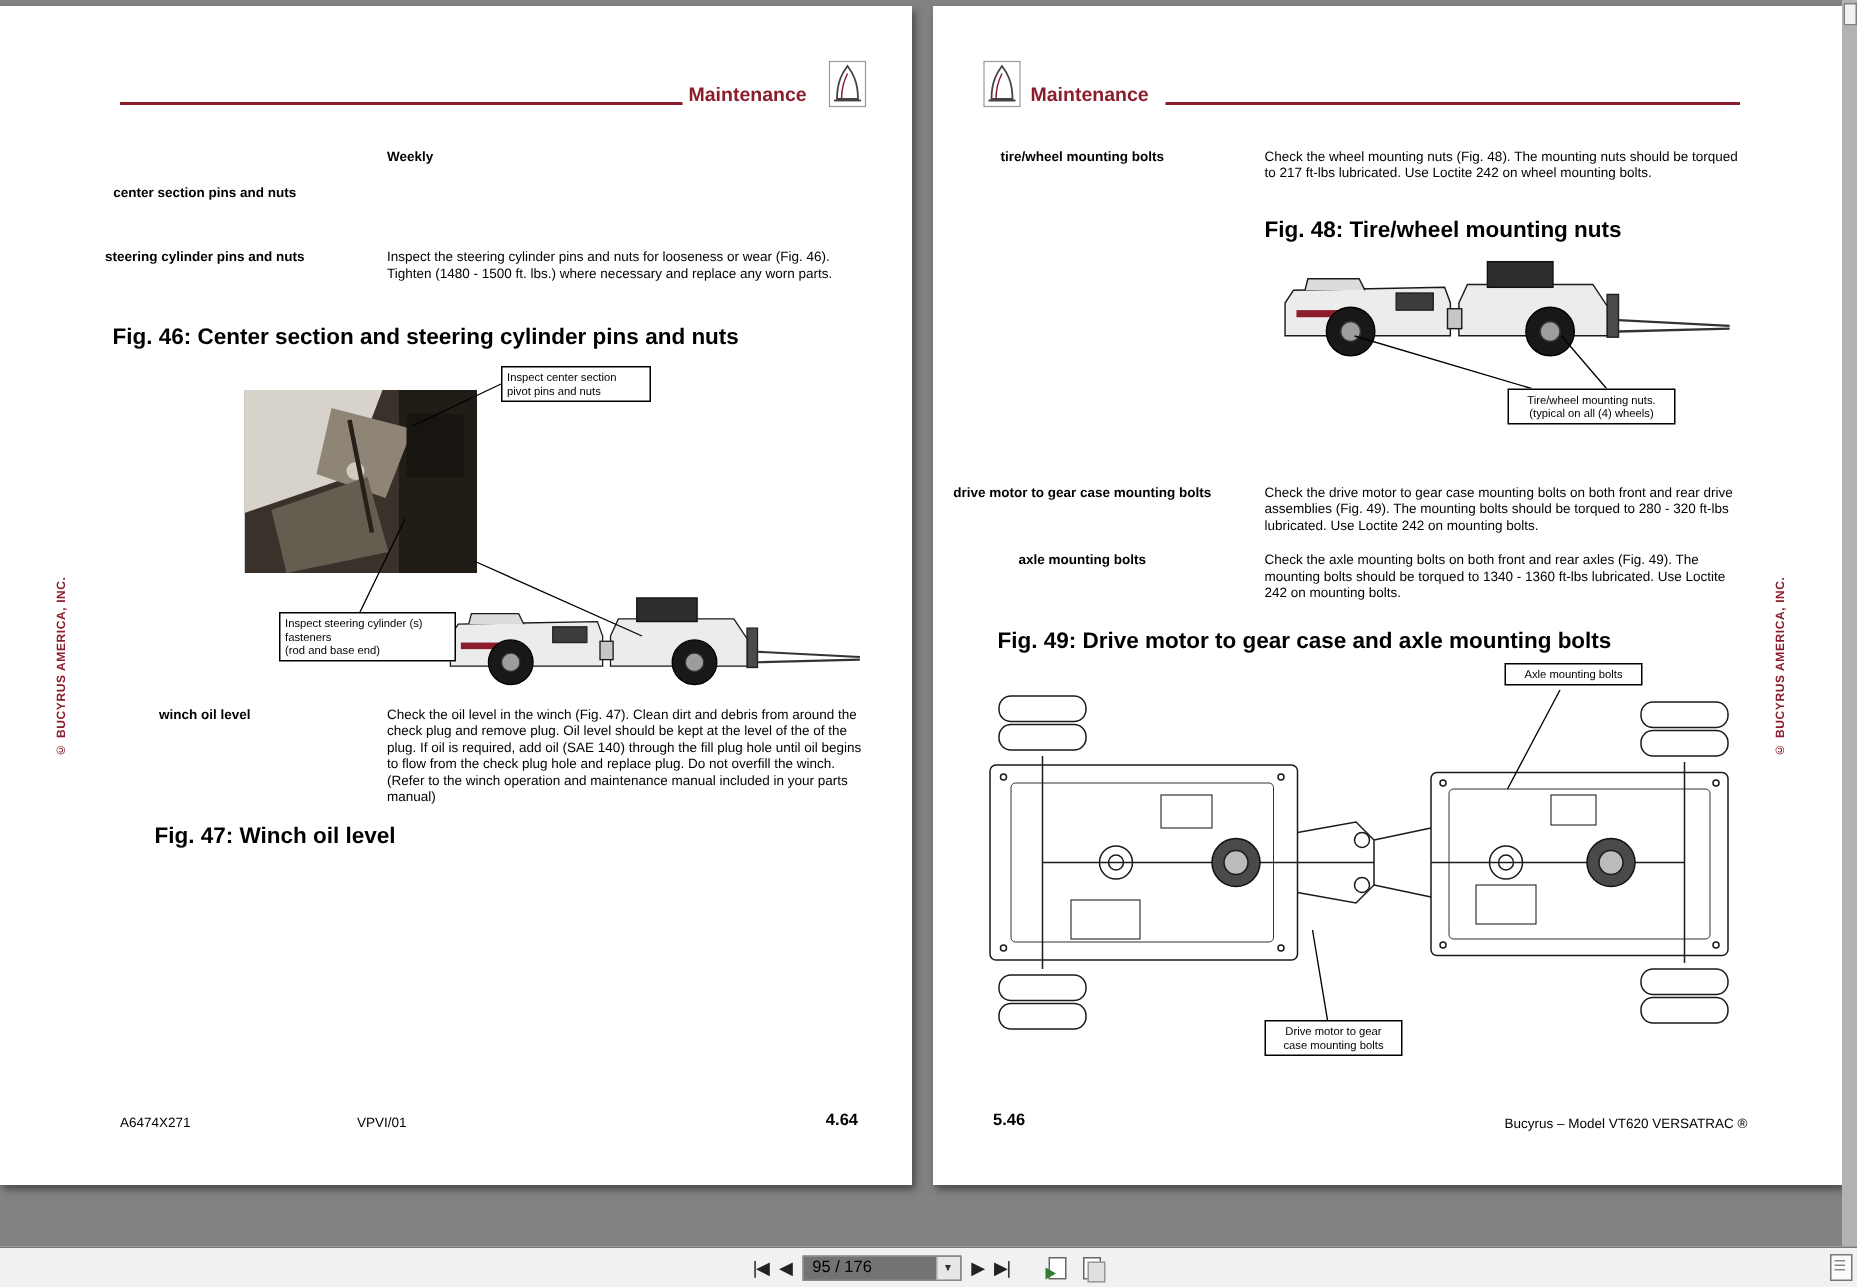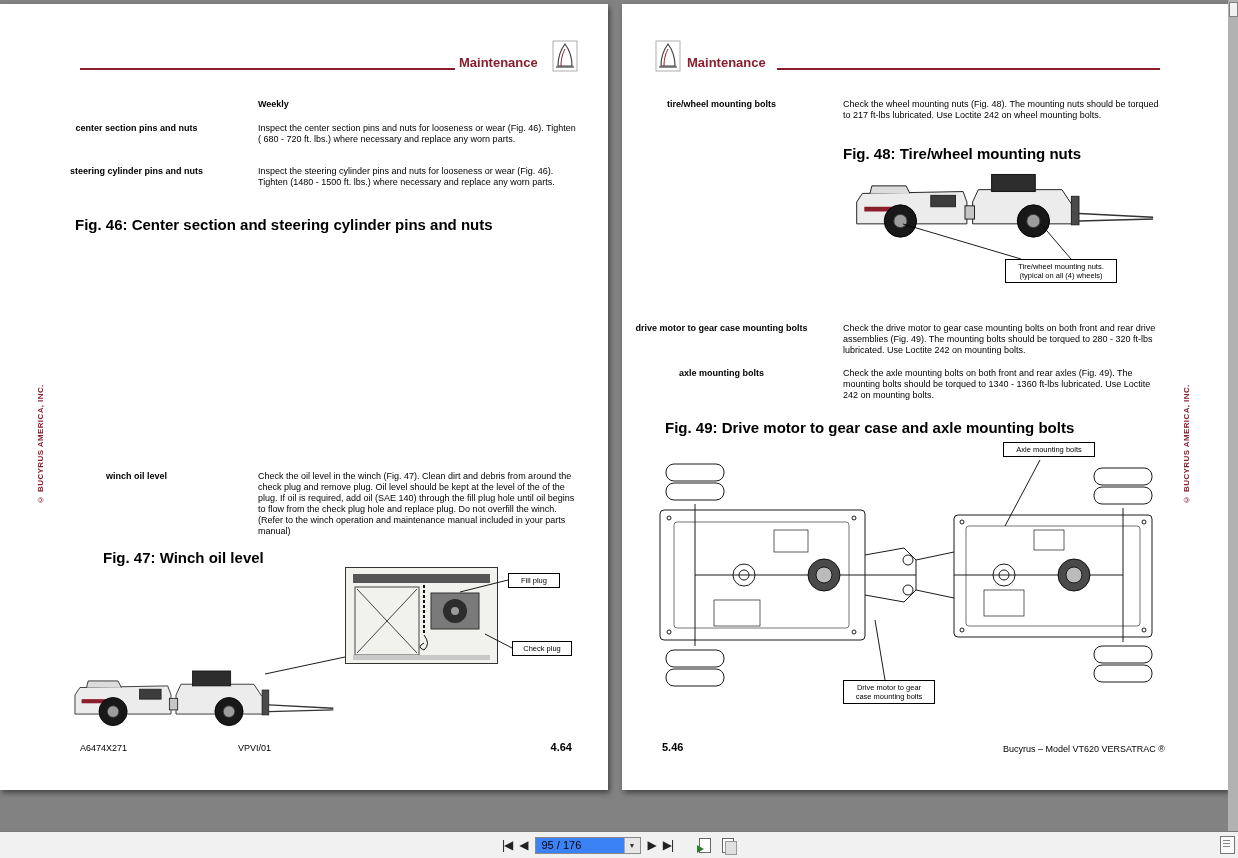--- a/index.html
+++ b/index.html
@@ -24,21 +24,21 @@
   .callout{position:absolute;background:#fff;border:1px solid #000;font-size:7.5px;line-height:9px;padding:2px 3px;white-space:pre-line;color:#000;z-index:3;}
   .callout.center{text-align:center;}
   .leader-svg{position:absolute;left:0;top:0;width:100%;height:100%;pointer-events:none;z-index:2;}
   .art{position:absolute;z-index:1;}
 
   .footer-text{position:absolute;font-size:9px;color:#000;}
   .footer-page{position:absolute;font-size:11px;font-weight:bold;color:#000;}
 
   #toolbar{position:absolute;left:0;top:831px;width:1238px;height:27px;background:#f1f1f1;border-top:1px solid #787878;display:flex;align-items:center;justify-content:center;gap:7px;box-sizing:border-box;}
   .tb-btn{font-size:12px;color:#222;line-height:1;user-select:none;letter-spacing:-1px;}
-  .combo{width:106px;height:17px;background:#3b82f6;border:1px solid #8a8a8a;display:flex;align-items:center;font-size:11px;color:#000;padding-left:6px;box-sizing:border-box;}
+  .combo{width:106px;height:17px;background:#737373;border:1px solid #8a8a8a;display:flex;align-items:center;font-size:11px;color:#000;padding-left:6px;box-sizing:border-box;}
   .combo-arrow{margin-left:auto;width:15px;height:15px;background:#e7e7e7;border-left:1px solid #aaa;font-size:7px;color:#333;display:flex;align-items:center;justify-content:center;}
   .tb-gap{width:10px;}
   .mini-icon{width:16px;height:15px;position:relative;}
   .mini-icon .sheet{position:absolute;left:2px;top:0;width:10px;height:13px;background:#fff;border:1px solid #666;}
   .mini-icon .sheet2{position:absolute;left:5px;top:3px;width:10px;height:12px;background:#e0e0e0;border:1px solid #999;}
   .mini-icon .arrow{position:absolute;left:0;bottom:0;width:0;height:0;border-top:4px solid transparent;border-bottom:4px solid transparent;border-left:7px solid #2e7d32;}
   #corner-icon{position:absolute;right:3px;top:836px;width:13px;height:16px;background:#fafafa;border:1px solid #777;}
   #corner-icon:after{content:"";position:absolute;left:2px;top:3px;width:7px;height:1px;background:#888;box-shadow:0 3px 0 #888,0 6px 0 #888;}
 
   #scrollbar{position:absolute;right:0;top:0;width:10px;height:831px;background:#b2b2b2;}
@@ -155,48 +155,50 @@
 
     <div class="hdr-rule" style="left:80px;top:64px;width:375px;"></div>
     <div class="hdr-title" style="left:459px;top:51px;">Maintenance</div>
     <svg class="logo" style="left:552px;top:36px;">
         <use href="#logo-sym"></use>
       </svg>
 
     <div class="heading" style="left:258px;top:95px;text-align:right;">Weekly</div>
 
     <div class="label" style="left:40px;top:119px;width:193px;">center section pins and nuts</div>
-    <div class="body-text" style="left:258px;top:119px;width:320px;">Inspect the center section pins and nuts for looseness or wear (Fig. 46).  Tighten ( 680 - 720 ft. lbs.) where necessary and replace any worn parts.</div>
 
     <div class="label" style="left:40px;top:162px;width:193px;">steering cylinder pins and nuts</div>
     <div class="body-text" style="left:258px;top:162px;width:320px;">Inspect the steering cylinder pins and nuts for looseness or wear (Fig. 46).  Tighten (1480 - 1500 ft. lbs.) where necessary and replace any worn parts.</div>
 
     <div class="caption" style="left:75px;top:212px;">Fig. 46: Center section and steering cylinder pins and nuts</div>
 
+    <div class="figwrap" style="left:60px;top:232px;width:520px;height:232px;">
+      <svg class="art" style="left:103px;top:24px;" width="155" height="122">
+          <use href="#photo46-sym"></use>
+        </svg>
+      <svg class="art" style="left:235px;top:150px;" width="280" height="76">
+          <use href="#vehicle-sym"></use>
+        </svg>
+      <svg class="leader-svg" viewBox="0 0 520 232">
+        <line x1="274" y1="20" x2="215" y2="48" stroke="#000" stroke-width="0.9"></line>
+        <line x1="180" y1="172" x2="210" y2="110" stroke="#000" stroke-width="0.9"></line>
+        <line x1="256" y1="138" x2="368" y2="188" stroke="#000" stroke-width="0.9"></line>
+      </svg>
+      <div class="callout" style="left:274px;top:8px;width:92px;">Inspect center section
+pivot pins and nuts</div>
+      <div class="callout" style="left:126px;top:172px;width:110px;">Inspect steering cylinder (s)
+fasteners
+(rod and base end)</div>
+    </div>
 
     <div class="label" style="left:40px;top:467px;width:193px;">winch oil level</div>
     <div class="body-text" style="left:258px;top:467px;width:320px;">Check the oil level in the winch (Fig. 47). Clean dirt and debris from around the check plug and remove plug.  Oil level should be kept at the level of the of the plug.  If oil is required, add oil  (SAE 140) through the fill plug hole until oil begins to flow from the check plug hole and replace plug.  Do not overfill the winch.  (Refer to the winch operation and maintenance manual included in your parts manual)</div>
 
     <div class="caption" style="left:75px;top:545px;margin-left:28px;">Fig. 47: Winch oil level</div>
 
-    <div class="figwrap" style="left:60px;top:558px;width:520px;height:182px;">
-      <svg class="art" style="left:285px;top:5px;" width="153" height="97">
-          <use href="#winch47-sym"></use>
-        </svg>
-      <svg class="art" style="left:10px;top:94px;" width="265" height="78">
-          <use href="#vehicle-sym"></use>
-        </svg>
-      <svg class="leader-svg" viewBox="0 0 520 182">
-        <line x1="448" y1="18" x2="400" y2="30" stroke="#000" stroke-width="0.9"></line>
-        <line x1="452" y1="86" x2="425" y2="72" stroke="#000" stroke-width="0.9"></line>
-        <line x1="285" y1="95" x2="205" y2="112" stroke="#000" stroke-width="0.9"></line>
-      </svg>
-      <div class="callout center" style="left:448px;top:11px;width:44px;">Fill plug</div>
-      <div class="callout center" style="left:452px;top:79px;width:52px;">Check plug</div>
-    </div>
 
     <div class="footer-text" style="left:80px;top:739px;">A6474X271</div>
     <div class="footer-text" style="left:238px;top:739px;">VPVI/01</div>
     <div class="footer-page" style="left:500px;top:737px;width:72px;text-align:right;">4.64</div>
   </div>
 
   <div class="page" id="page-right">
     <div class="side-text" style="left:560px;top:300px;height:200px;">© BUCYRUS AMERICA, INC.</div>
 
     <svg class="logo" style="left:33px;top:36px;">

